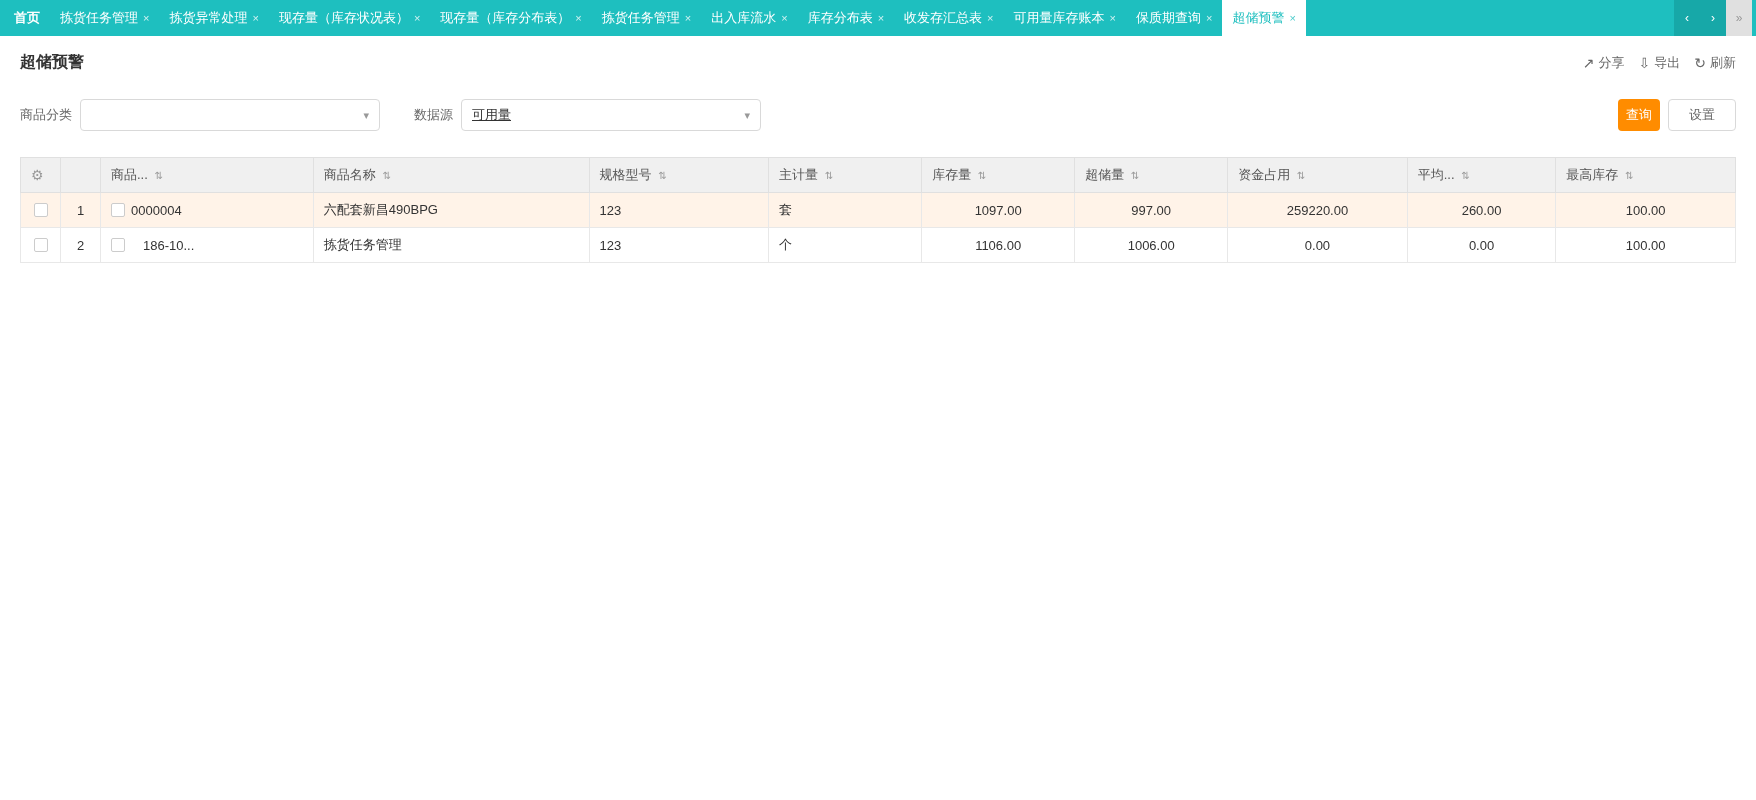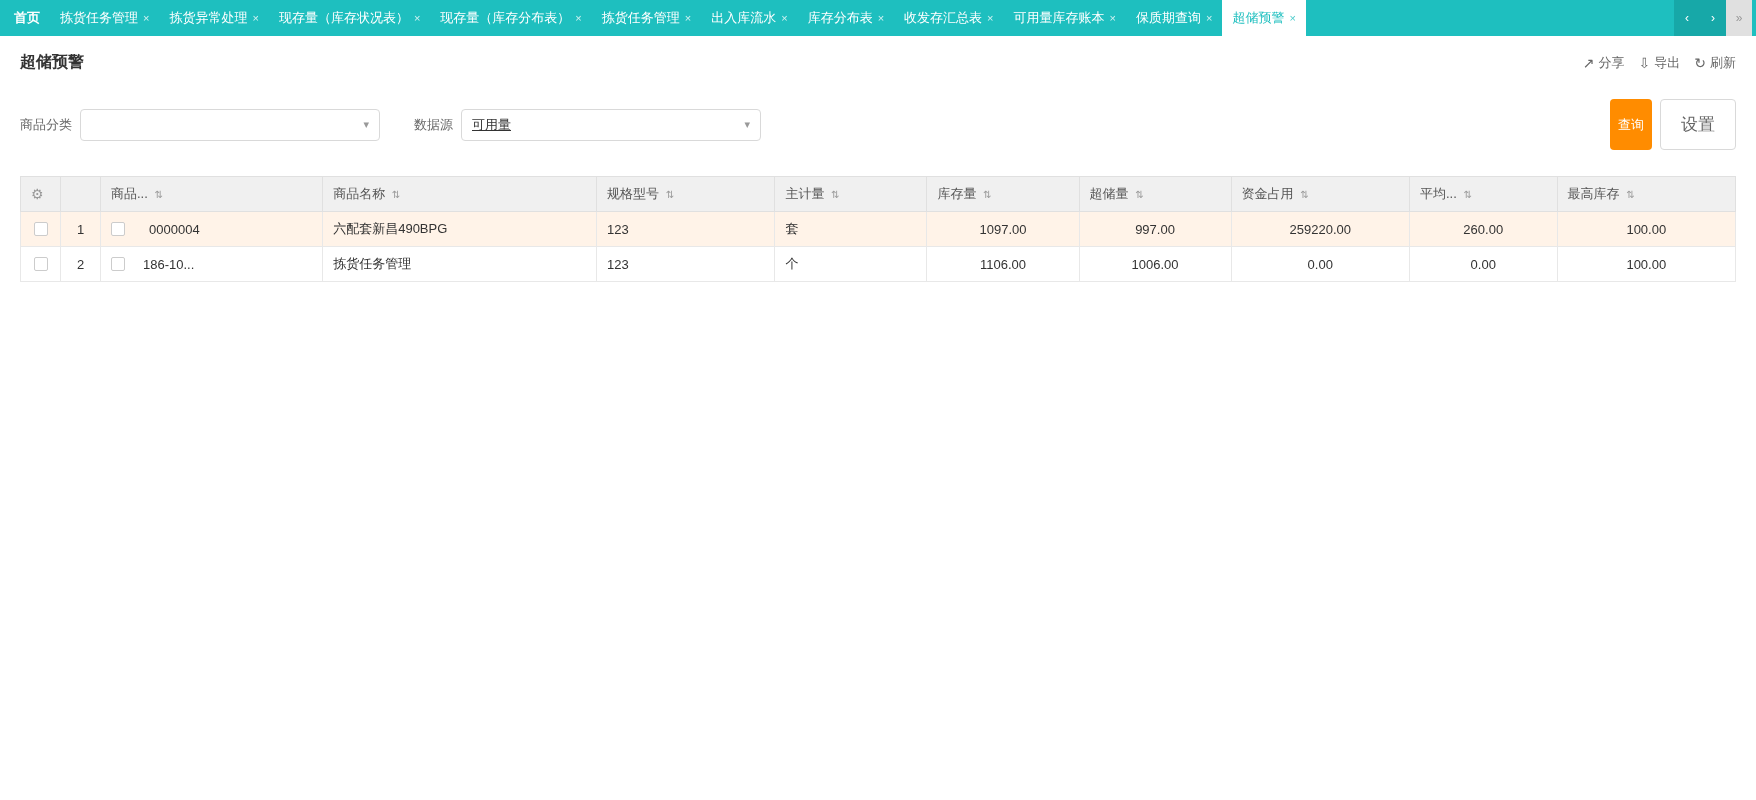--- a/index.html
+++ b/index.html
@@ -135,22 +135,22 @@
       border-radius: 4px;
       padding: 6px 8px;
       font-size: 13px;
       cursor: pointer;
     }
     .btn-settings {
       background: #fff;
       color: #666;
       border: 1px solid #d9d9d9;
       border-radius: 4px;
-      padding: 13px 20px;
-      font-size: 17px;
+      padding: 6px 20px;
+      font-size: 13px;
       cursor: pointer;
     }
 
     
     .data-table {
       width: 100%;
       border-collapse: collapse;
       font-size: 13px;
     }
     .data-table th {
@@ -355,21 +355,21 @@
     </thead>
     <tbody id="table-body">
     <tr class="row-highlight">
       <td class="td-center">
         <div class="checkbox-wrap">
           <span class="checkbox-custom"></span>
         </div>
       </td>
       <td class="td-center row-num">1</td>
       <td>
-        <div style="display:flex;align-items:center;gap:24px;">
+        <div style="display:flex;align-items:center;gap:6px;">
           <span class="checkbox-custom"></span>
           <span>0000004</span>
         </div>
       </td>
       <td>六配套新昌490BPG</td>
       <td>123</td>
       <td>套</td>
       <td class="td-right">1097.00</td>
       <td class="td-right">997.00</td>
       <td class="td-right">259220.00</td>

